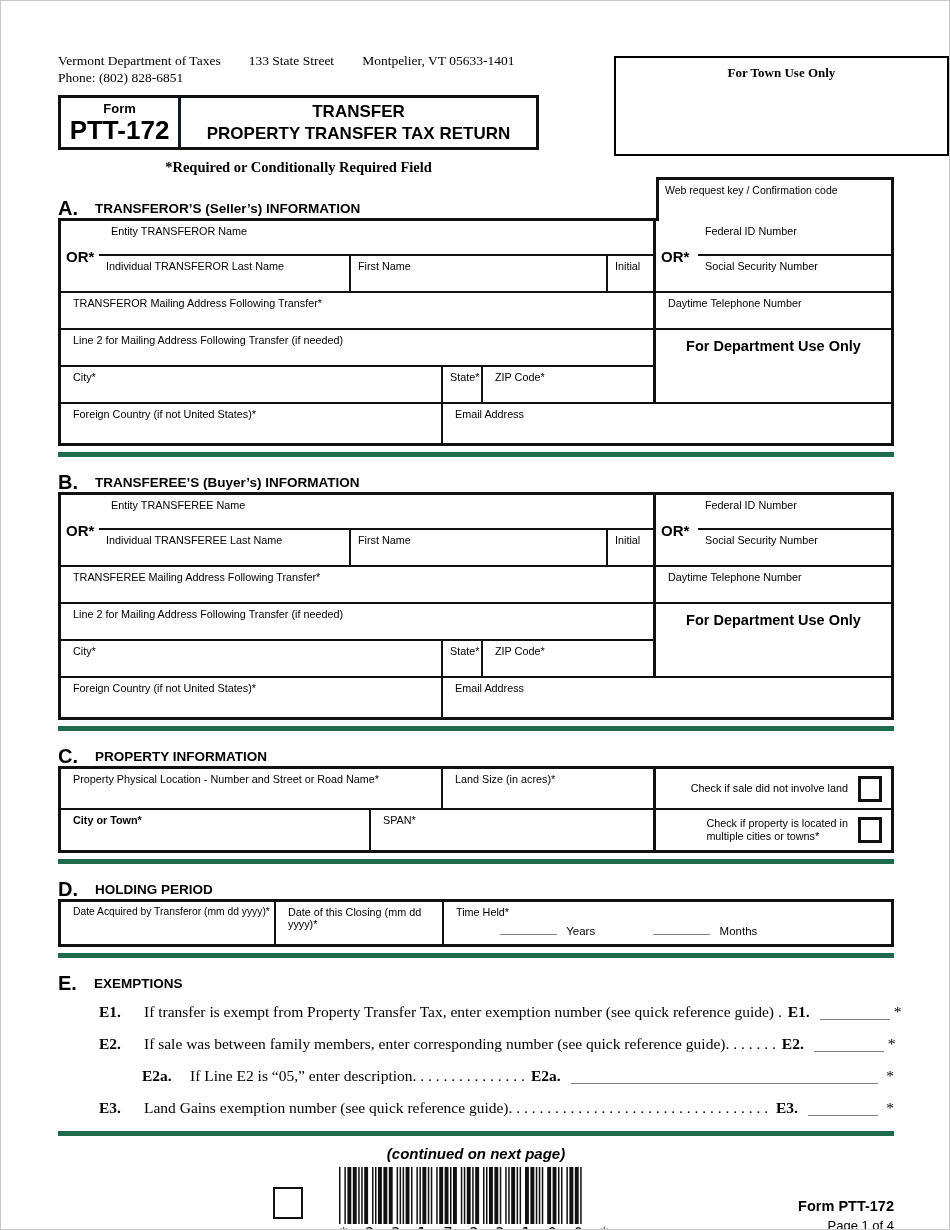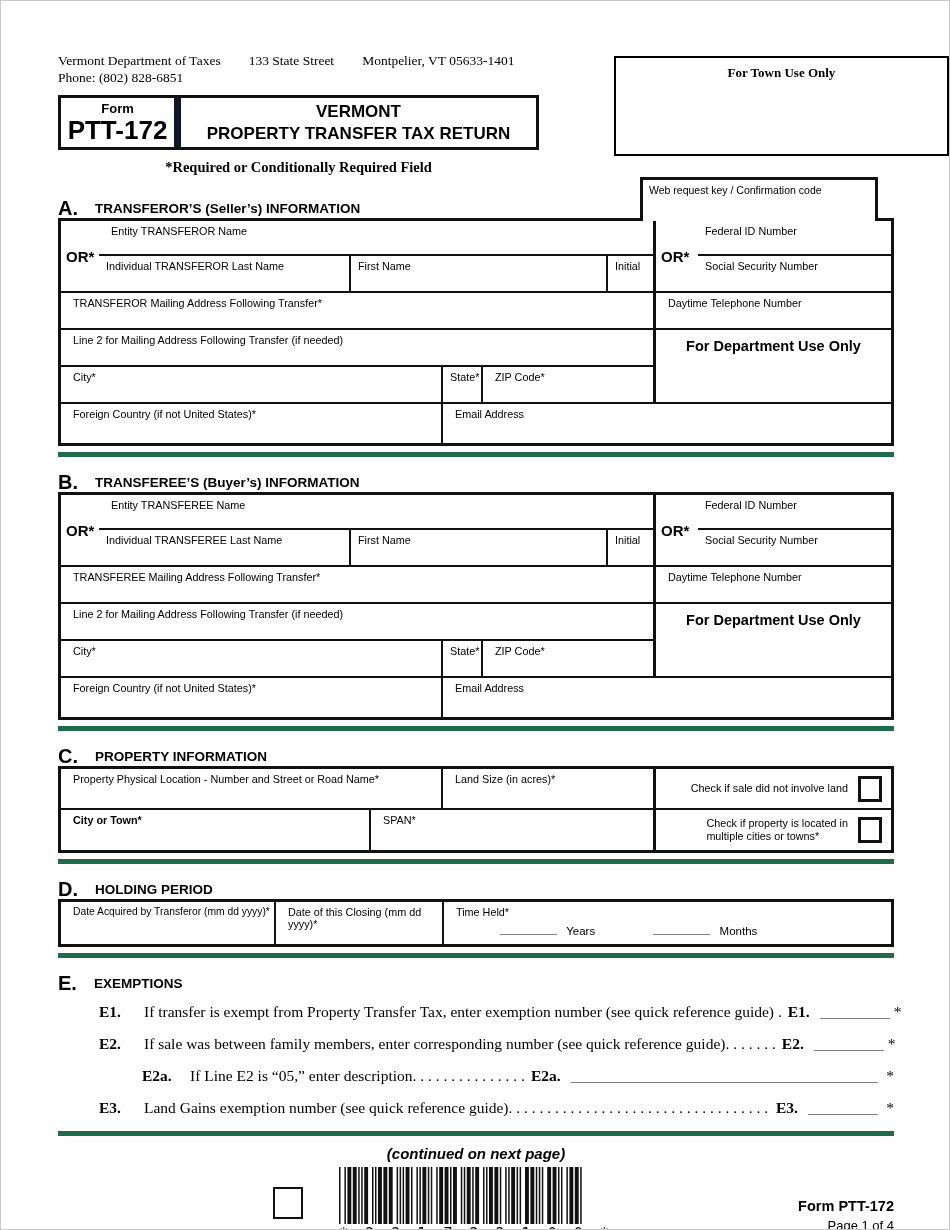--- a/index.html
+++ b/index.html
@@ -8,32 +8,32 @@
   .page { position:relative; width:950px; height:1230px; background:#fff; border:1px solid #c9c9c9; overflow:hidden; }
   .content { position:absolute; left:57px; top:0; width:836px; }
 
   
   .hdr { padding-top:51px; font-family:"Liberation Serif",serif; font-size:13.5px; line-height:17px; }
   .hdr .seg { margin-right:28px; }
   .town-box { position:absolute; right:0; top:55px; width:335px; height:100px; border:2px solid #000;
               text-align:center; font-family:"Liberation Serif",serif; font-weight:bold; font-size:13px; padding-top:7px; }
 
   .badge-row { margin-top:9px; width:481px; height:55px; border:3px solid #111; display:flex; }
-  .badge-left { width:120px; border-right:7px solid #0f172a; text-align:center; padding-top:4px; }
+  .badge-left { width:120px; border-right:3px solid #0f172a; text-align:center; padding-top:4px; }
   .badge-left .lbl { font-size:13px; font-weight:bold; line-height:14px; }
   .badge-left .num { font-size:26px; font-weight:bold; line-height:28px; }
   .badge-right { flex:1; text-align:center; font-weight:bold; font-size:17px; line-height:22px; padding-top:3px; }
   .req-note { width:481px; text-align:center; font-family:"Liberation Serif",serif; font-weight:bold; font-size:14.5px; margin-top:9px; }
 
   
   .sec-head { position:relative; display:flex; align-items:flex-end; gap:17px; height:30px; margin-top:5px; }
   .sec-head.a { height:41px; margin-top:1px; }
   .sec-letter { font-size:20px; font-weight:bold; line-height:1; }
   .sec-title { font-size:13.5px; font-weight:bold; padding-bottom:2px; }
-  .web-box { position:absolute; right:16px; bottom:-3px; width:238px; height:44px; border:3px solid #111; border-bottom:none;
+  .web-box { position:absolute; right:0; bottom:-3px; width:238px; height:44px; border:3px solid #111; border-bottom:none;
              font-size:10.5px; padding:4px 6px; background:#fff; }
 
   
   .secbox { border:3px solid #111; background:#fff; }
   .flex { display:flex; }
   .bb { border-bottom:2px solid #111; }
   .bl { border-left:2px solid #111; }
   .bl3 { border-left:3px solid #111; }
   .cell { position:relative; }
   .h35 { height:35px; } .h37 { height:37px; } .h38 { height:41px; } .h39 { height:39px; } .h42 { height:42px; }
@@ -52,21 +52,21 @@
 
   
   .th-line { margin-top:3px; padding-left:56px; font-size:11.5px; }
   .blank { display:inline-block; border-bottom:1.5px solid #828282; height:14px; width:57px; vertical-align:baseline; }
 
   
   .divider { height:5px; background:#1e6b4e; margin:6px 0 0 0; }
 
   
   .e-lines { margin-top:10px; font-family:"Liberation Serif",serif; font-size:15.5px; }
-  .eline { display:flex; align-items:flex-start; padding-left:41px; margin-bottom:14px; }
+  .eline { display:flex; align-items:flex-end; padding-left:41px; margin-bottom:14px; }
   .eline.sub { padding-left:84px; }
   .enum { font-weight:bold; width:45px; flex:0 0 auto; }
   .enum.w { width:48px; }
   .etext { white-space:nowrap; }
   .espace { flex:1; }
   .etag { font-weight:bold; margin-left:6px; }
   .eblank { display:inline-block; border-bottom:1.5px solid #828282; height:16px; width:70px; margin:0 4px 1px 10px; flex:0 0 auto; }
   .eblank.long { flex:1; width:auto; }
   .estar { width:12px; text-align:right; }
 
@@ -95,21 +95,21 @@
       </div>
       <div>Phone:  (802) 828-6851</div>
     </div>
 
     <div class="badge-row">
       <div class="badge-left">
         <div class="lbl">Form</div>
         <div class="num">PTT-172</div>
       </div>
       <div class="badge-right">
-        <div>VERMONT</div>
+        <div>TRANSFER</div>
         <div>PROPERTY TRANSFER TAX RETURN</div>
       </div>
     </div>
     <div class="req-note">*Required or Conditionally Required Field</div>
 
     <div class="sec-head a">
       <div class="sec-letter">A.</div>
       <div class="sec-title">TRANSFEROR’S (Seller’s) INFORMATION</div>
       <div class="web-box">
         <span>Web request key / Confirmation code</span>

